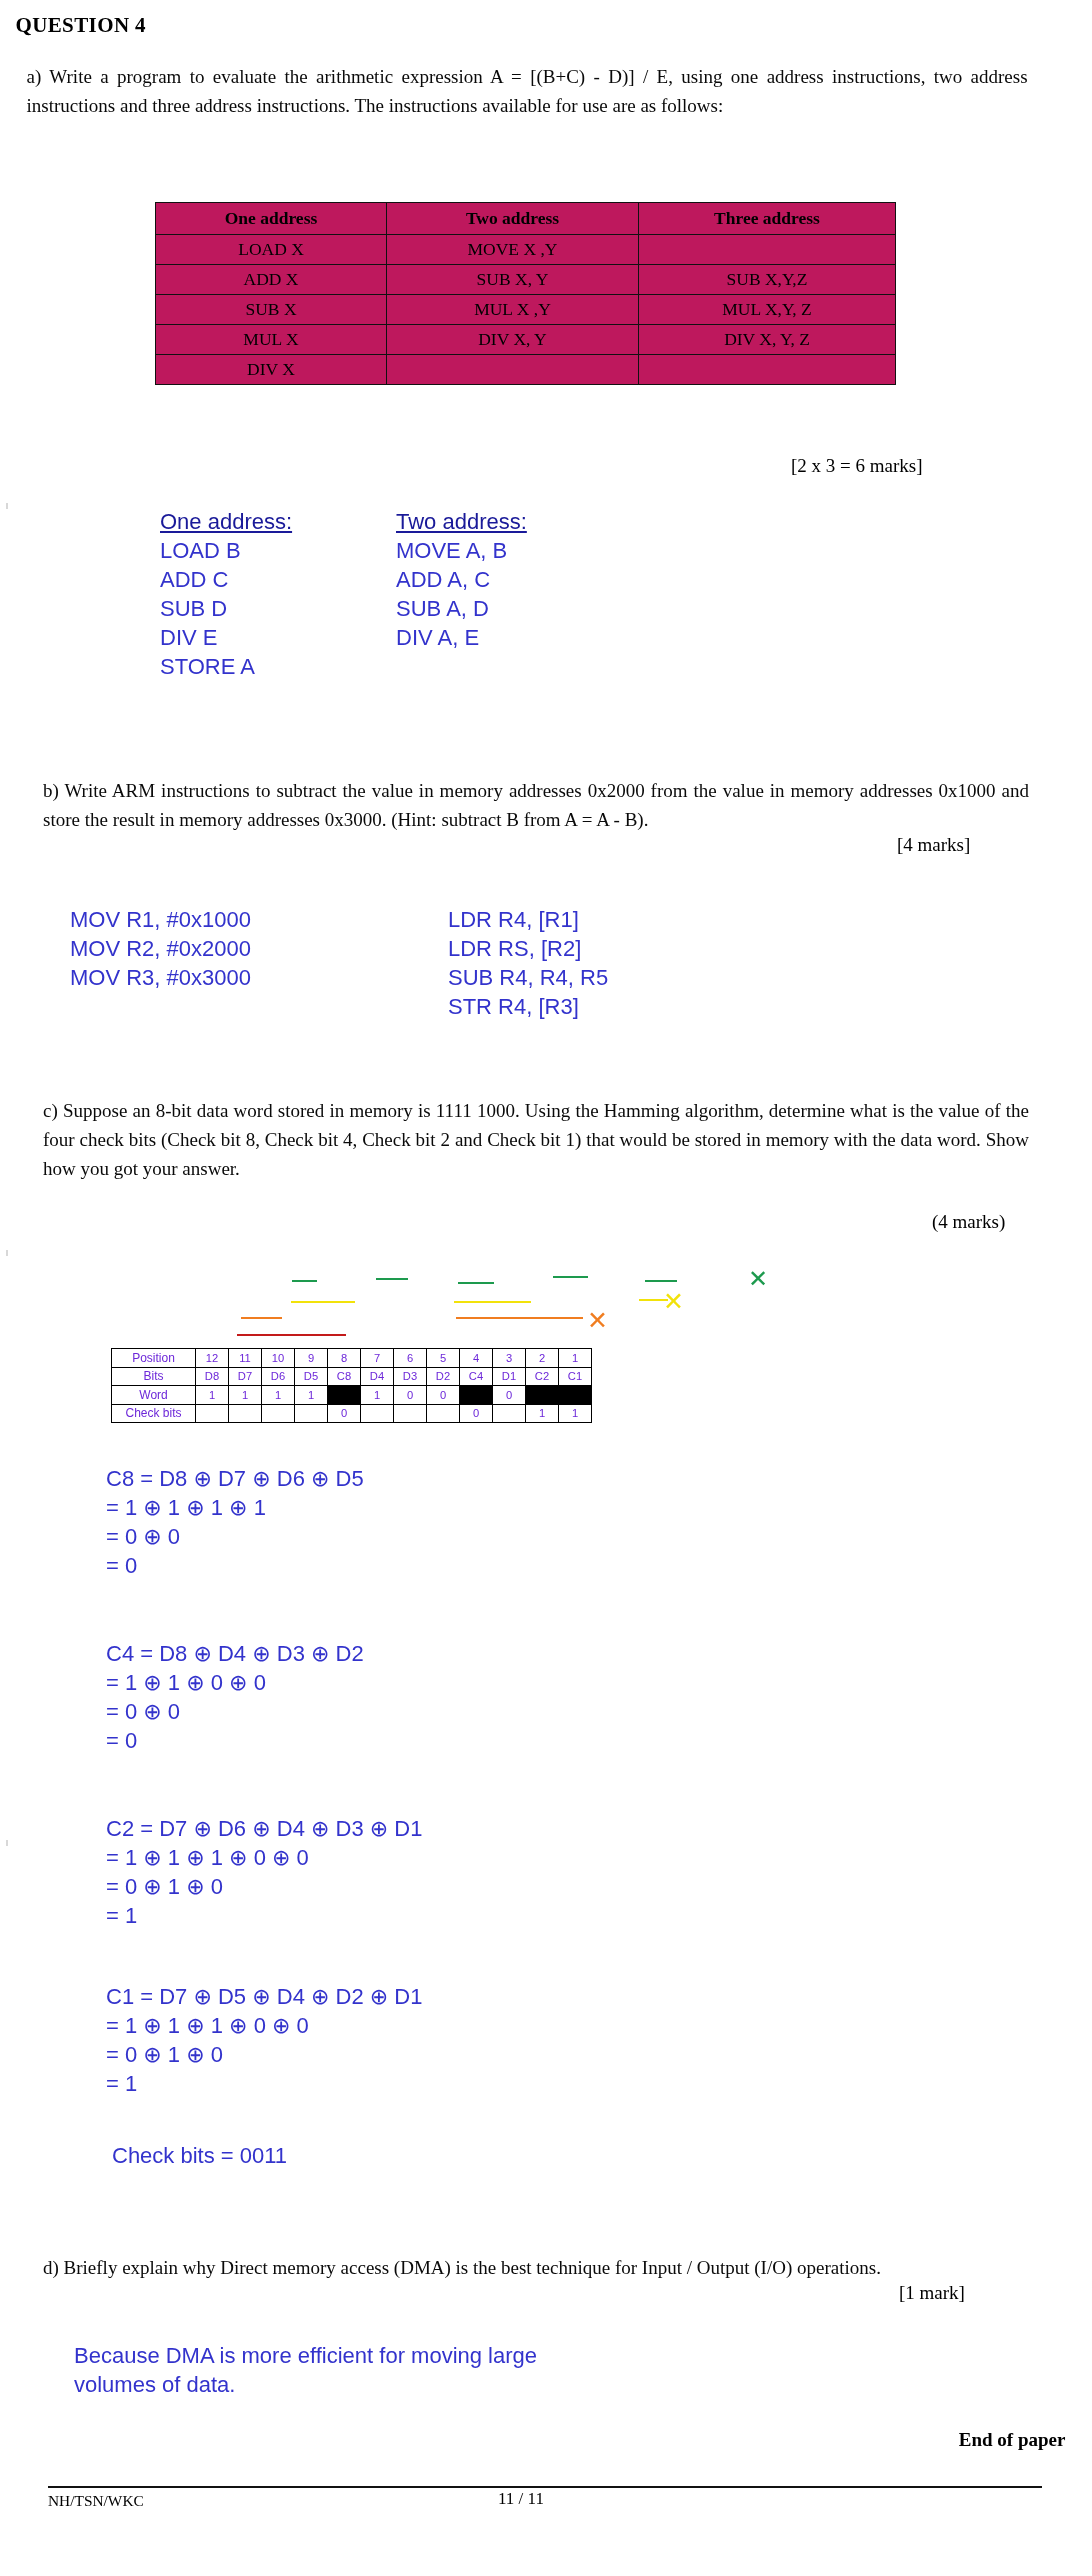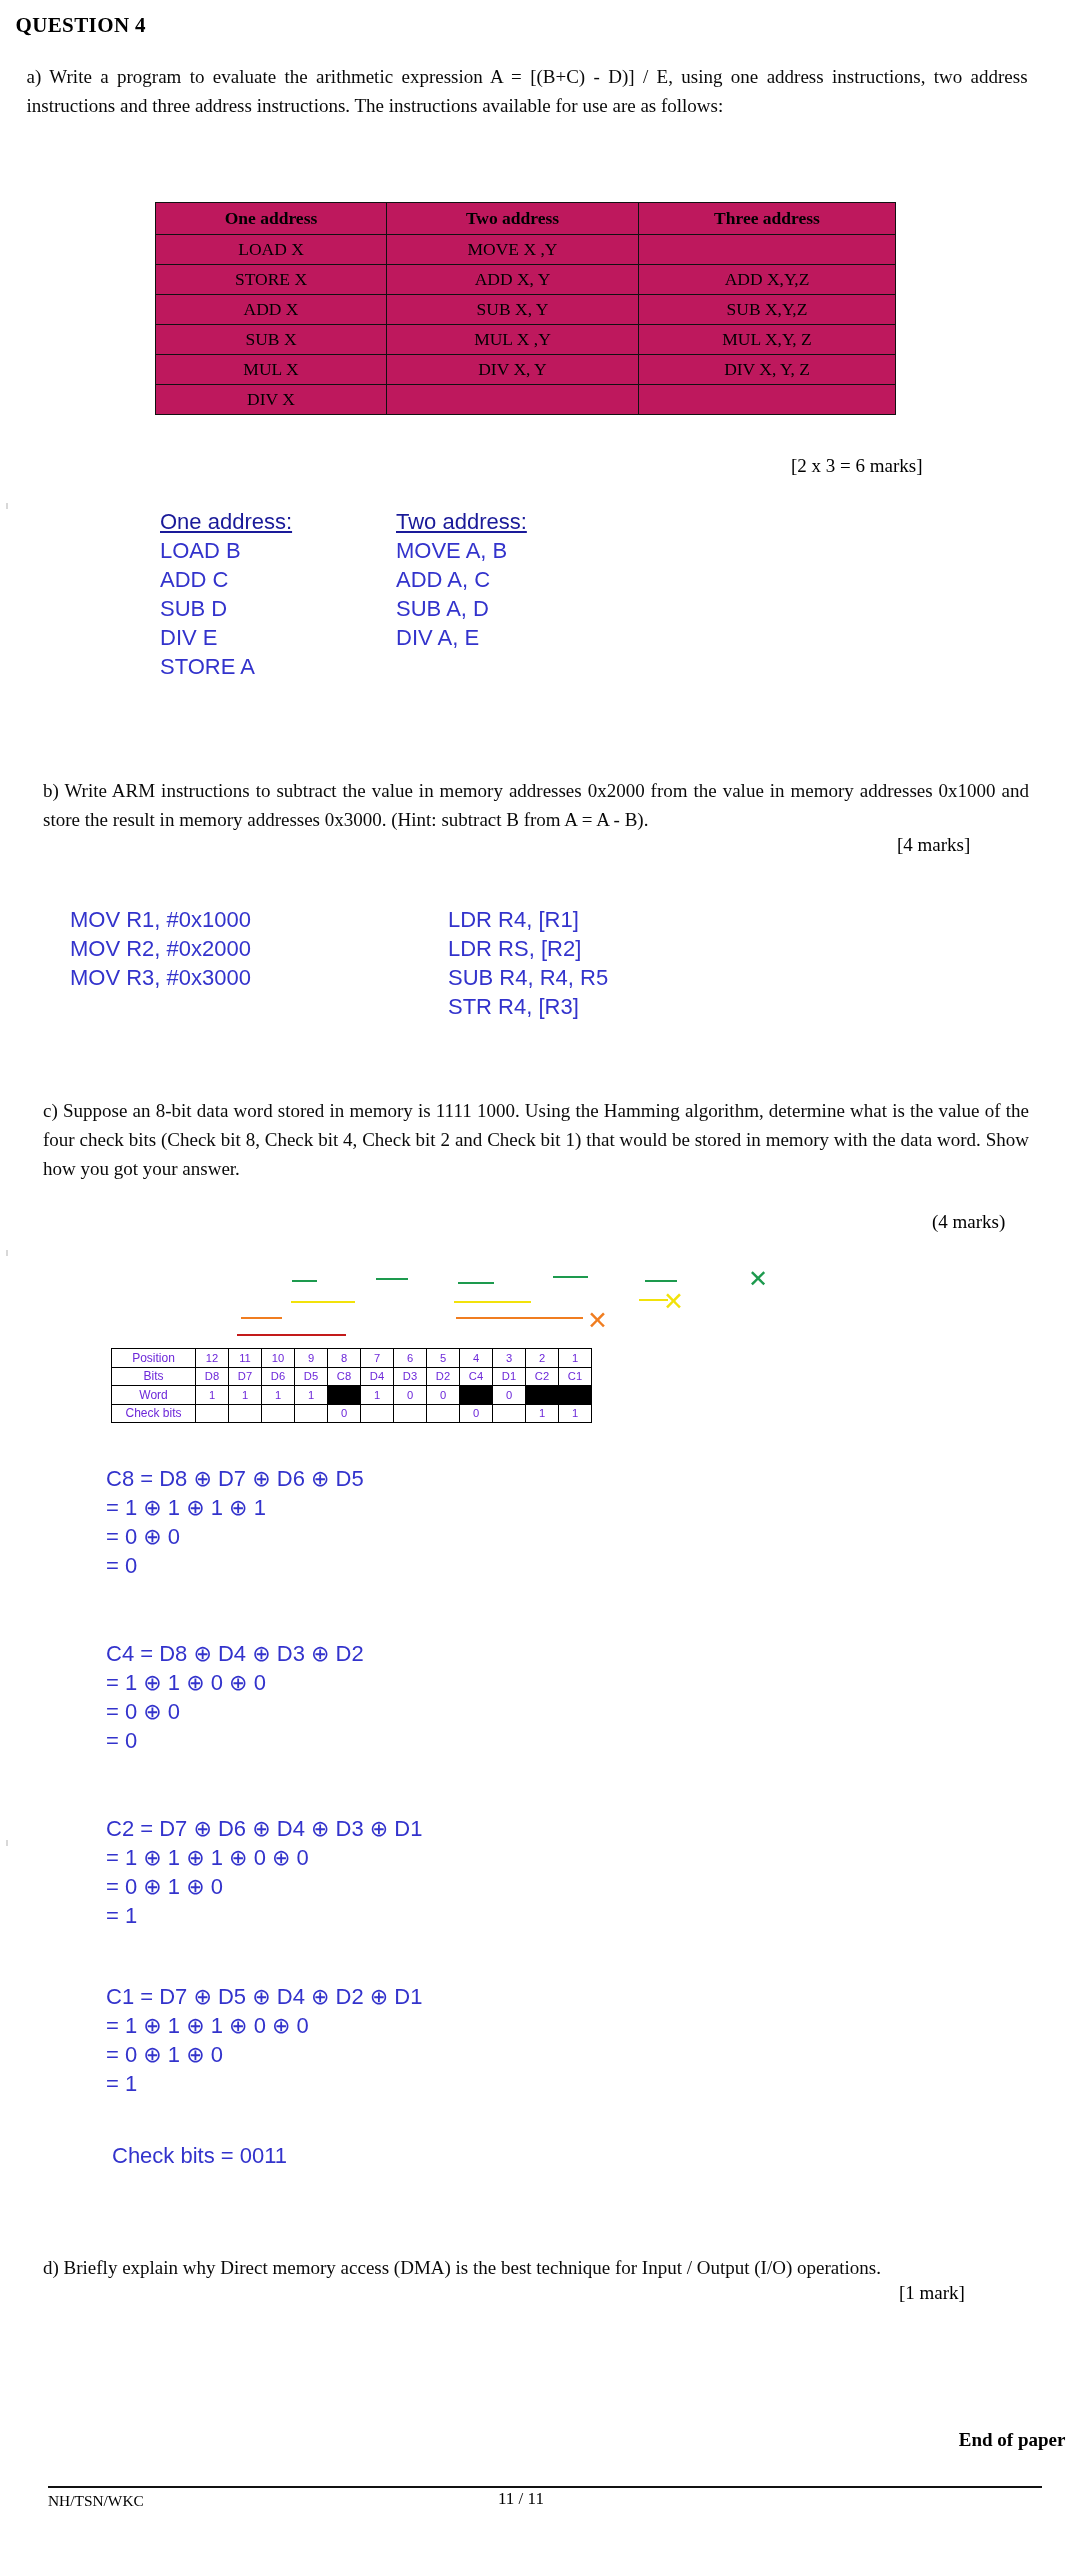--- a/index.html
+++ b/index.html
@@ -195,25 +195,20 @@
         <th>One address</th>
         <th>Two address</th>
         <th>Three address</th>
       </tr>
     </thead>
     <tbody>
       <tr>
         <td>LOAD X</td>
         <td>MOVE X ,Y</td>
         <td></td>
-      </tr>
-      <tr>
-        <td>STORE X</td>
-        <td>ADD X, Y</td>
-        <td>ADD X,Y,Z</td>
       </tr>
       <tr>
         <td>ADD X</td>
         <td>SUB X, Y</td>
         <td>SUB X,Y,Z</td>
       </tr>
       <tr>
         <td>SUB X</td>
         <td>MUL  X ,Y</td>
         <td>MUL X,Y, Z</td>
@@ -382,20 +377,24 @@
     <span class="ans ans-line">= 1 ⊕ 1 ⊕ 1 ⊕ 0 ⊕ 0</span>
     <span class="ans ans-line">= 0 ⊕ 1 ⊕ 0</span>
     <span class="ans ans-line">= 1</span>
   </div>
 
   <div class="ans" style="position:absolute; left:112px; top:2141px;">Check bits = 0011</div>
 
   <div class="para" style="left:43px; top:2253px; width:966px;">d) Briefly explain why Direct memory access (DMA) is the best technique for Input / Output (I/O) operations.</div>
   <div class="marks" style="left:899px; top:2282px;">[1 mark]</div>
 
+  <div class="ans-col" style="left:74px; top:2341px;">
+    <span class="ans ans-line">Because DMA is more efficient for moving large</span>
+    <span class="ans ans-line">volumes of data.</span>
+  </div>
 
   <div class="endofpaper">End of paper</div>
   <div class="foot-rule"></div>
   <div class="foot-left">NH/TSN/WKC</div>
   <div class="foot-center">11 / 11</div>
 
   <div class="speck" style="left:5.6px; top:503px;"></div>
   <div class="speck" style="left:5.6px; top:1250px;"></div>
   <div class="speck" style="left:5.6px; top:1840px;"></div>
 

